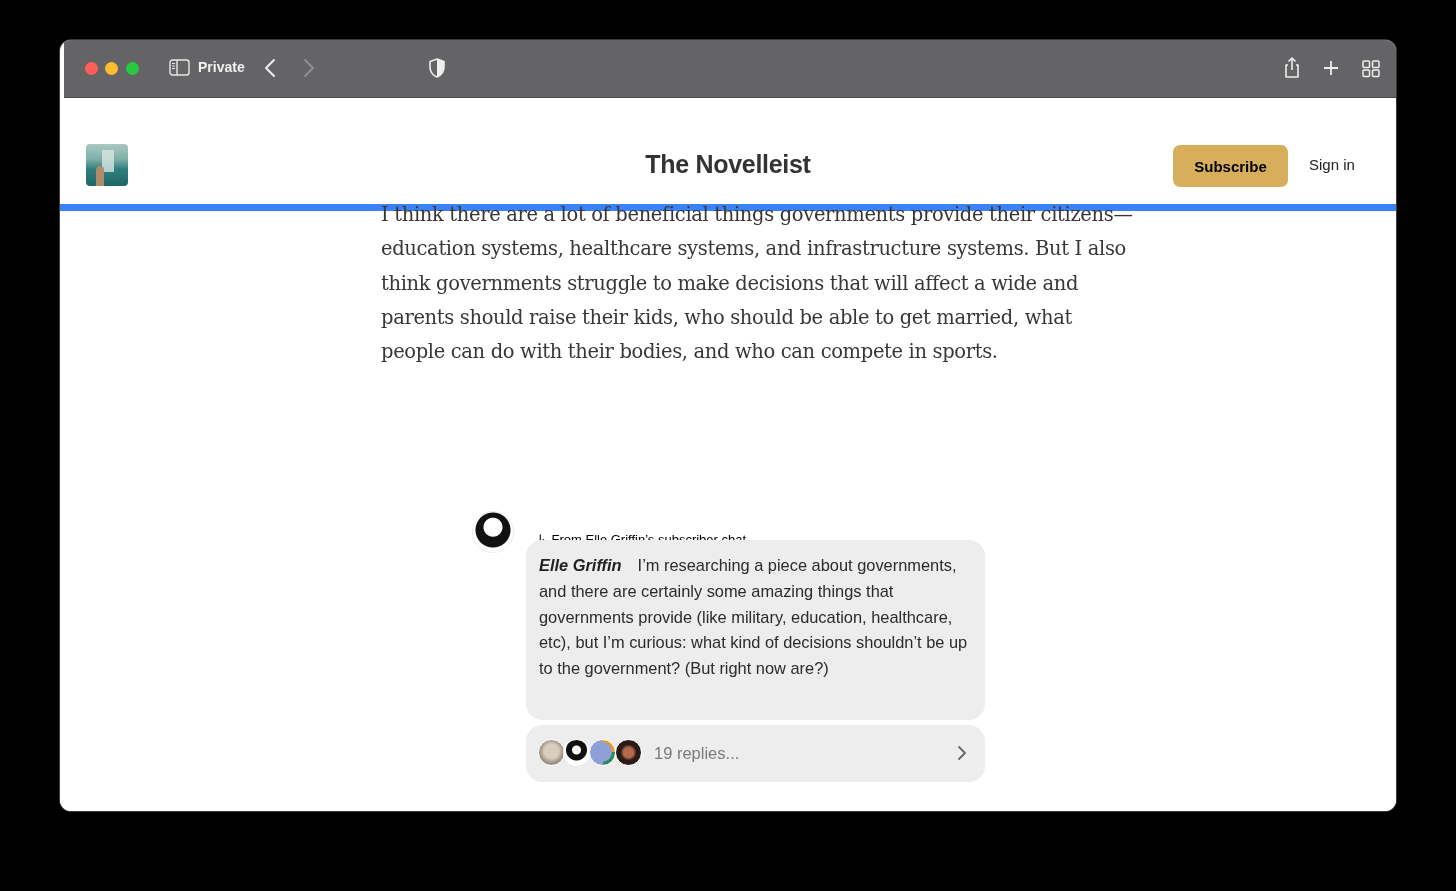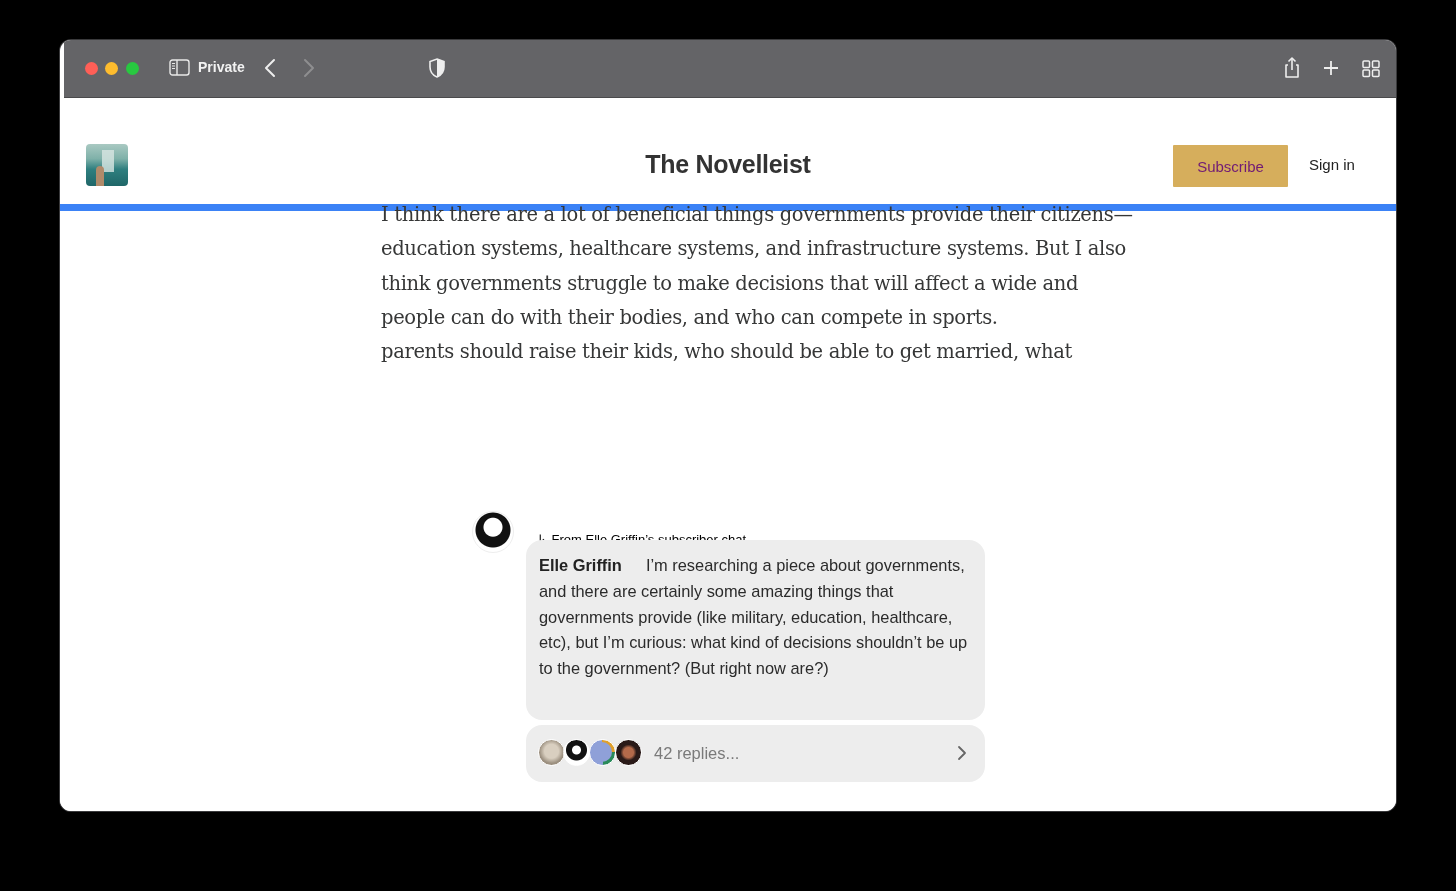--- a/index.html
+++ b/index.html
@@ -45,22 +45,22 @@
     overflow: hidden;
   }
   .pub-logo .tower { position: absolute; left: 16px; top: 6px; width: 12px; height: 22px; background: #d8e6e2; opacity: 0.8; }
   .pub-logo .figure { position: absolute; left: 10px; top: 22px; width: 8px; height: 20px; border-radius: 4px 4px 0 0; background: #b08a6a; }
   .pub-title {
     position: absolute; left: 0; right: 0; top: 22px; text-align: center;
     font-size: 25px; font-weight: 700; color: #333; letter-spacing: -0.3px;
   }
   .subscribe-btn {
     position: absolute; left: 1113px; top: 17px; width: 115px; height: 42px;
-    background: #d6ae5c; color: #701a75; border-radius: 1px; border: none;
-    font-family: "Liberation Sans", sans-serif; font-size: 15px; font-weight: 400;
+    background: #d6ae5c; color: #000000; border-radius: 7px; border: none;
+    font-family: "Liberation Sans", sans-serif; font-size: 15px; font-weight: 700;
   }
   .signin-btn { position: absolute; left: 1249px; top: 28px; font-size: 15px; color: #222; }
 
   .article {
     position: absolute; left: 277px; top: 100px; width: 790px;
     font-family: "DejaVu Serif", serif; font-size: 19.5px; line-height: 34.3px; color: #363737;
     letter-spacing: -0.35px;
   }
   .article .line { display: block; white-space: nowrap; margin-left: 44px; }
 
@@ -72,21 +72,21 @@
   }
   .embed-from { position: absolute; left: 477px; top: 414px; font-size: 13px; color: #000000; font-weight: 400; margin-top: 20px; }
   .bubble {
     position: absolute; left: 466px; top: 442px; width: 459px; height: 180px;
     background: #ededed; border-radius: 16px;
   }
   .bubble-text {
     position: absolute; left: 13px; top: 13px; width: 430px;
     font-size: 16.4px; line-height: 25.8px; color: #2b2b2b;
   }
-  .bubble-author { font-weight: 700; color: #222; margin-right: 24px; }
+  .bubble-author { font-weight: 700; color: #222; margin-right: 16px; font-style: italic; }
   .replies {
     position: absolute; left: 466px; top: 627px; width: 459px; height: 57px;
     background: #ededed; border-radius: 16px;
   }
   .rav { position: absolute; top: 14px; width: 25px; height: 25px; border-radius: 50%; border: 1px solid #fff; }
   .rav1 { left: 12px; background: radial-gradient(circle at 50% 45%, #d9cfc0 0 7px, #9c9080 12px); }
   .rav2 { left: 37px; background: radial-gradient(circle at 50% 40%, #fff 0 4px, #111 5px 10px, #fff 11px); }
   .rav3 { left: 63px; background: conic-gradient(#e0a02a 0 25%, #2a8a5a 25% 50%, #8fa0d8 50% 100%); }
   .rav3::after { content: ""; position: absolute; left: 2px; top: 2px; width: 20px; height: 20px; border-radius: 50%; background: #8fa0d8; }
   .rav4 { left: 89px; background: radial-gradient(circle at 50% 50%, #b46a4a 0 5px, #2a1a18 8px); }
@@ -149,39 +149,39 @@
       </div>
       <div class="pub-title">The Novelleist</div>
       <button class="subscribe-btn">Subscribe</button>
       <span class="signin-btn">Sign in</span>
     </div>
 
     <div class="article">
       <span class="line">I think there are a lot of beneficial things governments provide their citizens—</span>
       <span class="line">education systems, healthcare systems, and infrastructure systems. But I also</span>
       <span class="line">think governments struggle to make decisions that will affect a wide and</span>
+      <span class="line">parents should raise their kids, who should be able to get married, what</span>
       <span class="line">people can do with their bodies, and who can compete in sports.</span>
-      <span class="line">parents should raise their kids, who should be able to get married, what</span>
     </div>
 
     <div class="embed-avatar"></div>
     <div class="embed-from">
       <span>↳ </span><span>From Elle Griffin’s subscriber chat</span>
     </div>
 
     <div class="bubble">
       <div class="bubble-text">
         <span class="bubble-author">Elle Griffin</span><span>I’m researching a piece about governments, and there are certainly some amazing things that governments provide (like military, education, healthcare, etc), but I’m curious: what kind of decisions shouldn’t be up to the government? (But right now are?)</span>
       </div>
     </div>
 
     <div class="replies">
       <div class="rav rav1"></div>
       <div class="rav rav2"></div>
       <div class="rav rav3"></div>
       <div class="rav rav4"></div>
-      <span class="replies-label">42 replies...</span>
+      <span class="replies-label">19 replies...</span>
       <svg class="replies-chevron" viewBox="0 0 10 16">
         <polyline points="2,2 8,8 2,14" fill="none" stroke="#666" stroke-width="1.8" stroke-linecap="round" stroke-linejoin="round"></polyline>
       </svg>
     </div>
   </div>
 </div>
 
 </body></html>

